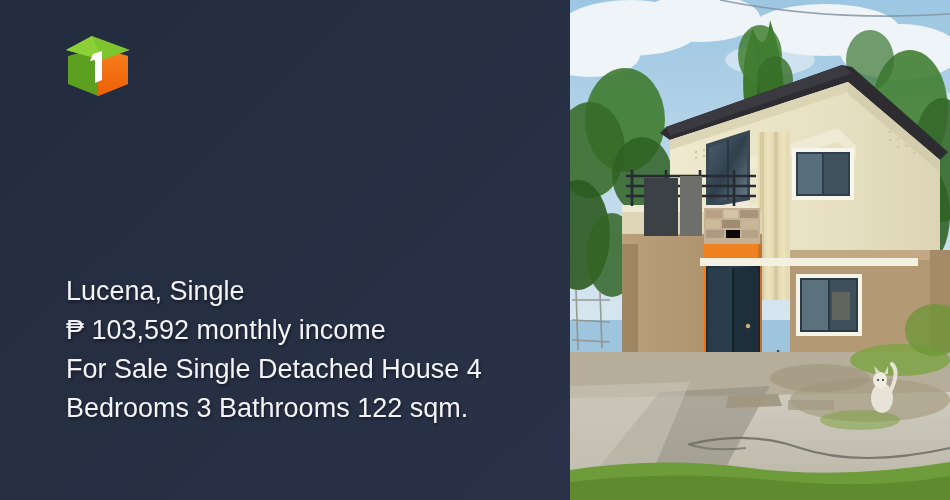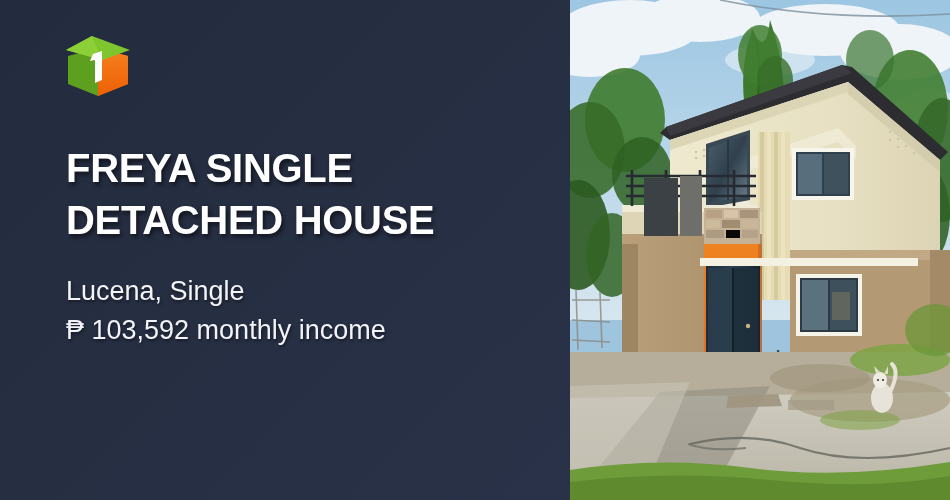--- a/index.html
+++ b/index.html
@@ -88,25 +88,25 @@
         <path d="M31 26 L40 23 L40 52 L33 55 L33 32 L28 33 Z" fill="#ffffff"></path>
         <defs>
           <linearGradient id="og" x1="0" y1="0" x2="0" y2="1">
             <stop offset="0" stop-color="#f58220" stop-opacity="0.95"></stop>
             <stop offset="1" stop-color="#ef5f05" stop-opacity="0.95"></stop>
           </linearGradient>
         </defs>
       </svg>
     </div>
 
-    <div class="title">FREYA SINGLE DETACHED HOUSE</div>
 
     <div class="meta">
       <div class="line">Lucena, Single</div>
       <div class="line">₱ 103,592 monthly income</div>
+      <div class="desc">For Sale Single Detached House 4 Bedrooms 3 Bathrooms 122 sqm.</div>
     </div>
 
   </div>
 
   <div class="photo">
     <svg viewBox="0 0 380 500" xmlns="http://www.w3.org/2000/svg" preserveAspectRatio="xMidYMid slice">
       <defs>
         <linearGradient id="skyg" x1="0" y1="0" x2="0" y2="1">
           <stop offset="0" stop-color="#9cc6e2"></stop>
           <stop offset="0.55" stop-color="#bcd8ea"></stop>

